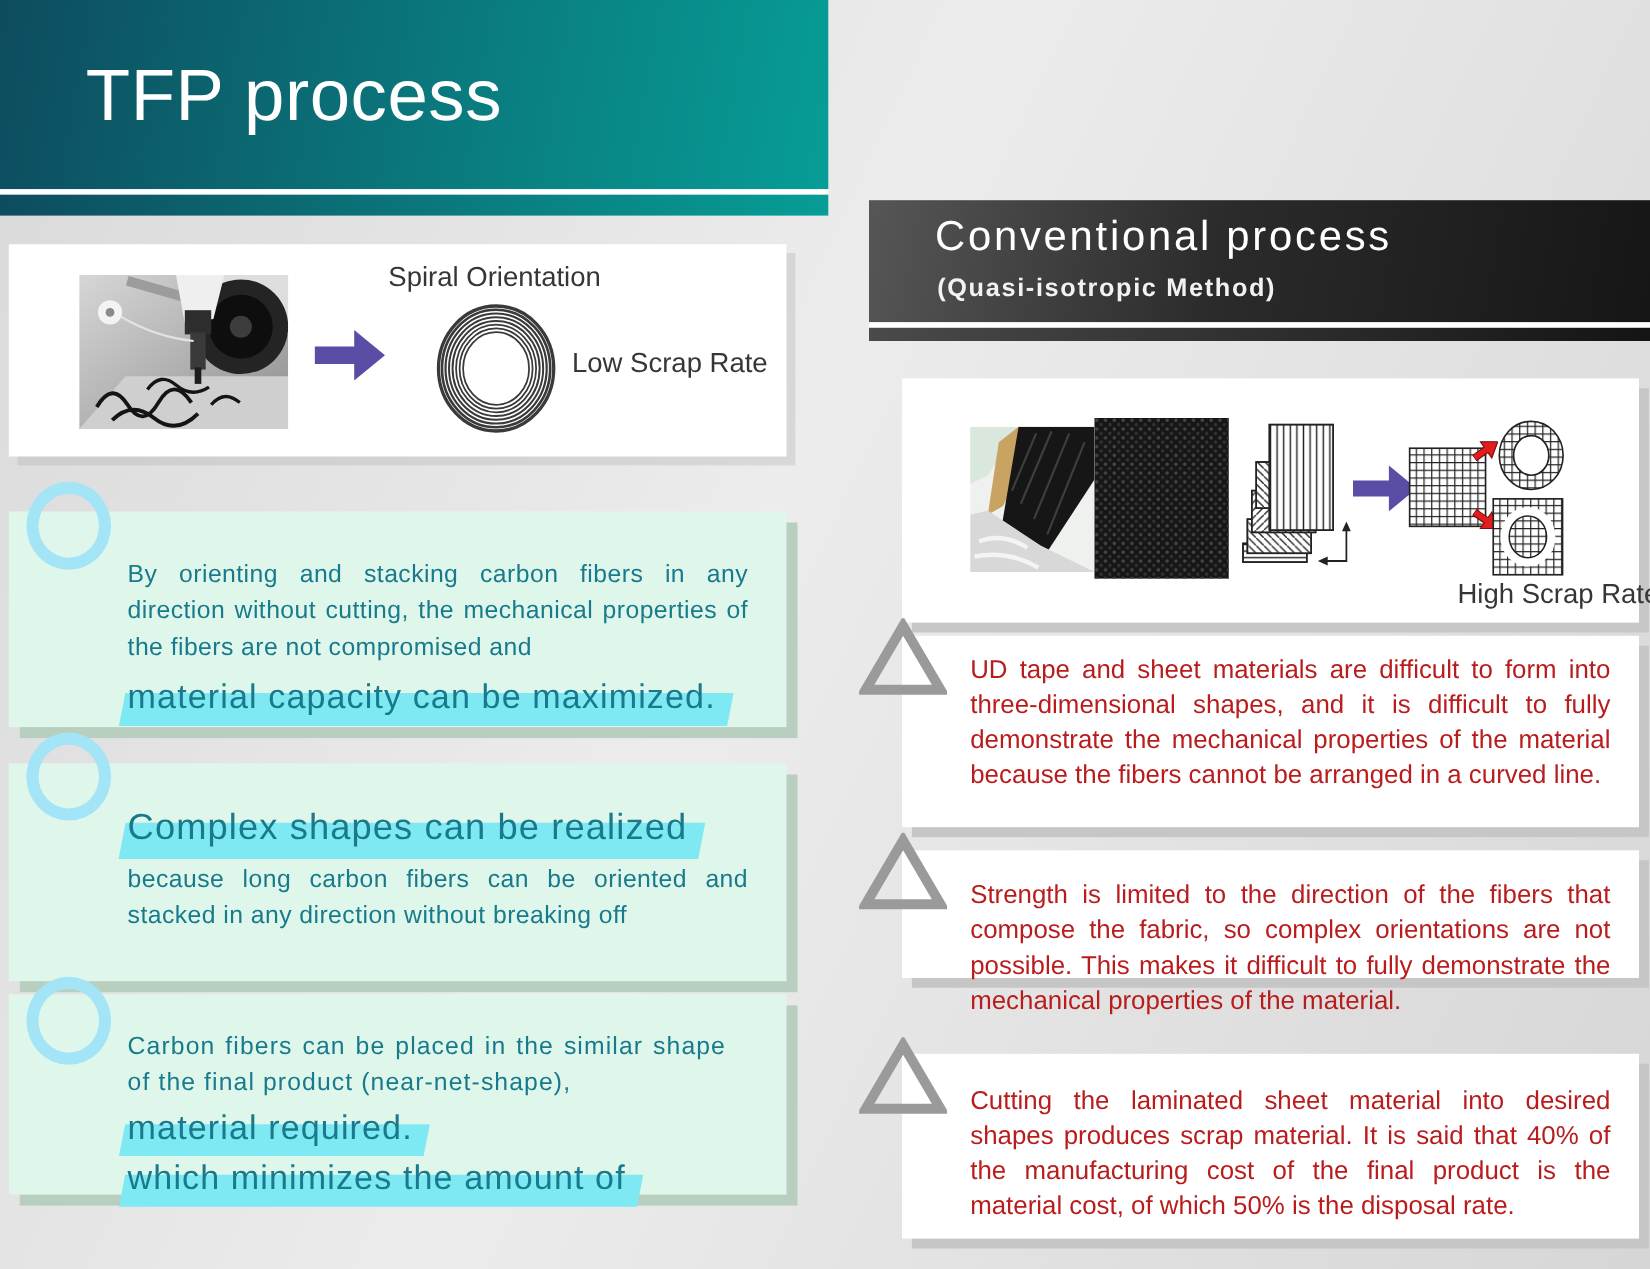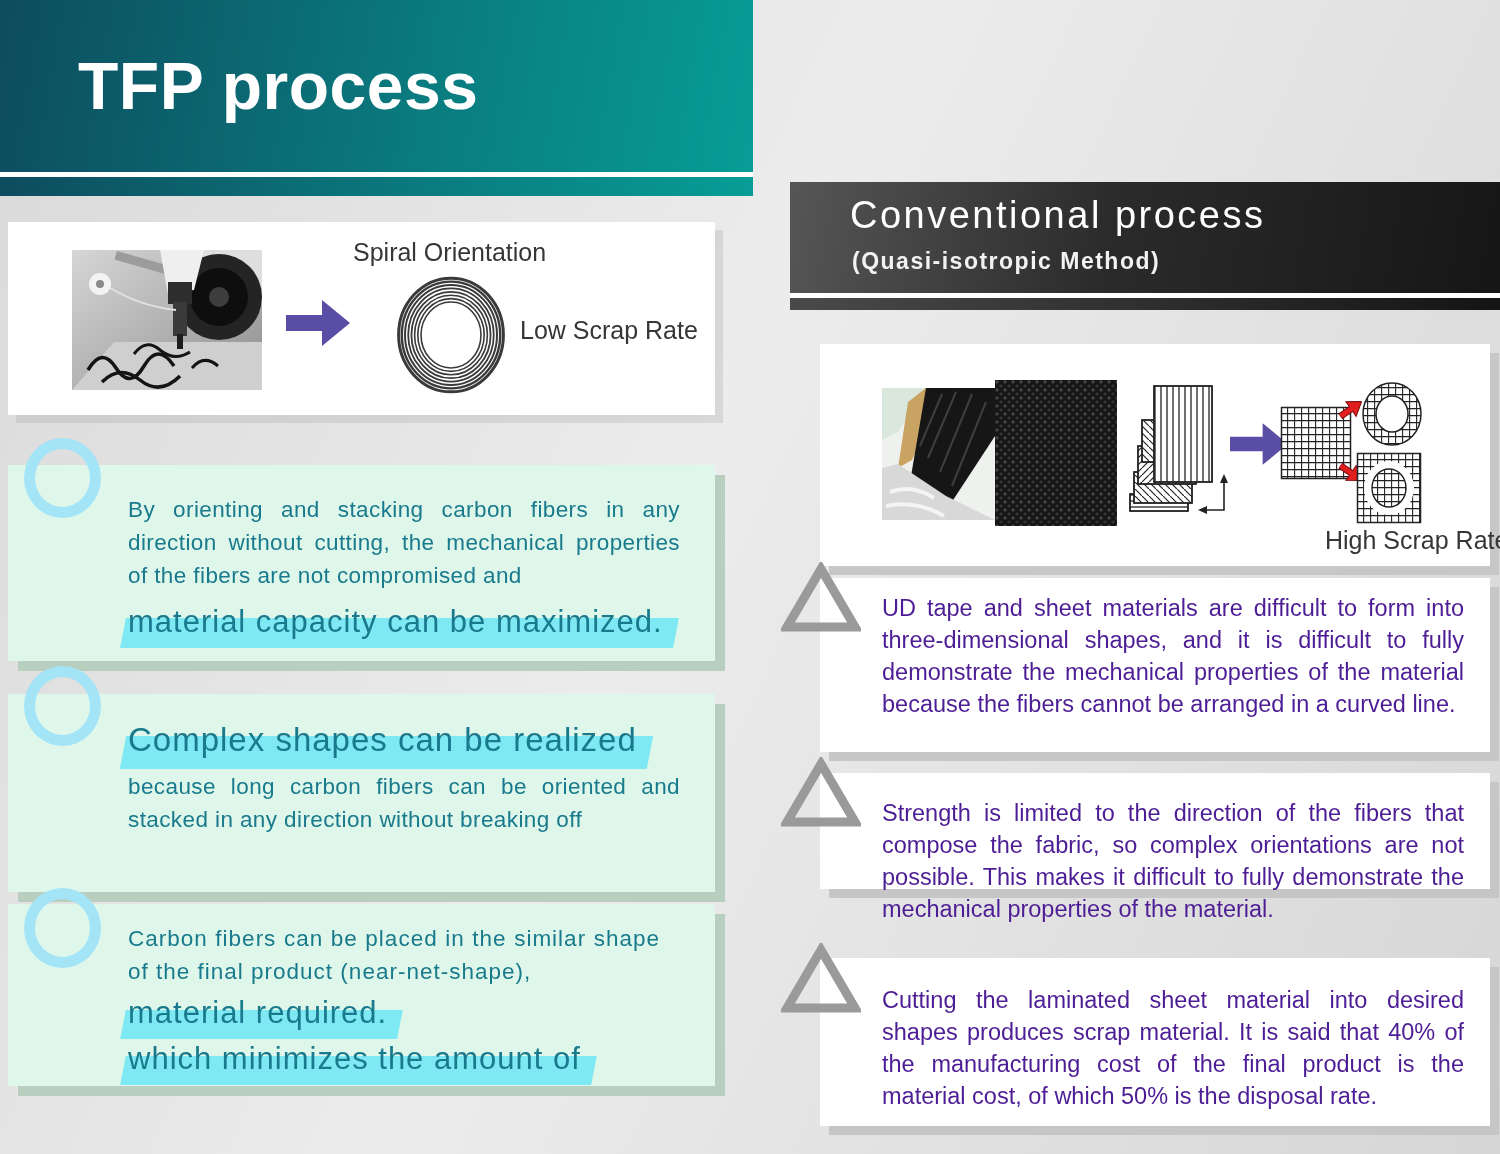--- a/index.html
+++ b/index.html
@@ -10,21 +10,21 @@
   }
 
   
   .teal-header { position:absolute; left:0; top:0; width:753px; height:196px; }
   .teal-main   { position:absolute; left:0; right:0; top:0; height:172px;
                  background:linear-gradient(100deg,#0d4c5e 0%,#0a7a7e 55%,#079d96 100%); }
   .teal-line   { position:absolute; left:0; right:0; top:172px; height:5px; background:#ffffff; }
   .teal-strip  { position:absolute; left:0; right:0; top:177px; height:19px;
                  background:linear-gradient(100deg,#0d4c5e 0%,#0a7a7e 55%,#079d96 100%); }
   .tfp-title   { position:absolute; left:78px; top:48px; margin:0;
-                 font-size:66px; font-weight:700; color:#fff; letter-spacing:0.5px;text-align:right; }
+                 font-size:66px; font-weight:400; color:#fff; letter-spacing:0.5px;text-align:right; }
 
   
   .photo-box-left { position:absolute; left:8px; top:222px; width:707px; height:193px;
                     background:#ffffff; box-shadow:8px 8px 0 rgba(170,170,170,0.30); }
   .fig-label { position:absolute; color:#363636; font-size:25px; white-space:nowrap; }
   .lbl-spiral { left:345px; top:16px; }
   .lbl-lowscrap { left:512px; top:94px; }
   .machine-svg { position:absolute; left:64px; top:28px; }
   .arrow-in-left { position:absolute; left:278px; top:78px; }
   .spiral-svg { position:absolute; left:383px; top:50px; }
@@ -33,21 +33,21 @@
   .point-box { position:absolute; left:8px; width:707px; background:#dff7eb;
                box-shadow:10px 10px 0 #b8cfc0; z-index:1; }
   .pb1 { top:465px; height:196px; }
   .pb2 { top:694px; height:198px; }
   .pb3 { top:904px; height:182px; }
   .ring { position:absolute; width:55px; height:58px; border:11px solid #a3e4f7;
           border-radius:50%; z-index:3; }
   .r1 { left:24px; top:438px; }
   .r2 { left:24px; top:666px; }
   .r3 { left:24px; top:888px; }
-  .pt-wrap { position:absolute; left:120px; right:35px; }
+  .pt-wrap { position:absolute; left:108px; right:35px;margin-top:12px; }
   .pb1 .pt-wrap { top:28px; }
   .pb2 .pt-wrap { top:22px; }
   .pb3 .pt-wrap { top:18px; right:55px; }
   .pt-normal { margin:0; font-size:22.5px; line-height:33px; color:#187a8c;
                text-align:justify; letter-spacing:0.4px; }
   .pb3 .pt-normal { letter-spacing:1px; }
   .pt-big { margin:0; font-size:31px; line-height:44px; color:#187a8c;
             letter-spacing:1px; white-space:nowrap; }
   .pb1 .pt-big { margin-top:8px; }
   .pb2 .pt-big { font-size:33px; line-height:48px; margin-bottom:6px; }
@@ -88,21 +88,21 @@
   .ra2 { left:518px; top:118px; transform:rotate(35deg); }
   .lbl-highscrap { left:505px; top:182px; }
 
   
   .note { position:absolute; left:820px; width:670px; background:#ffffff;
           box-shadow:9px 9px 0 #c6c6c6; z-index:1; }
   .n1 { top:578px; height:174px; }
   .n2 { top:773px; height:116px; }
   .n3 { top:958px; height:168px; }
   .note p { margin:0; padding:14px 26px 0 62px; font-size:23.5px; line-height:32px;
-            color:#4c1d95; text-align:justify; }
+            color:#b91c1c; text-align:justify; }
   .n2 p { padding-top:24px; }
   .n3 p { padding-top:26px; }
   .tri { position:absolute; z-index:2; }
   .t1 { left:781px; top:562px; }
   .t2 { left:781px; top:757px; }
   .t3 { left:781px; top:943px; }
 </style>
 </head>
 <body>
 

